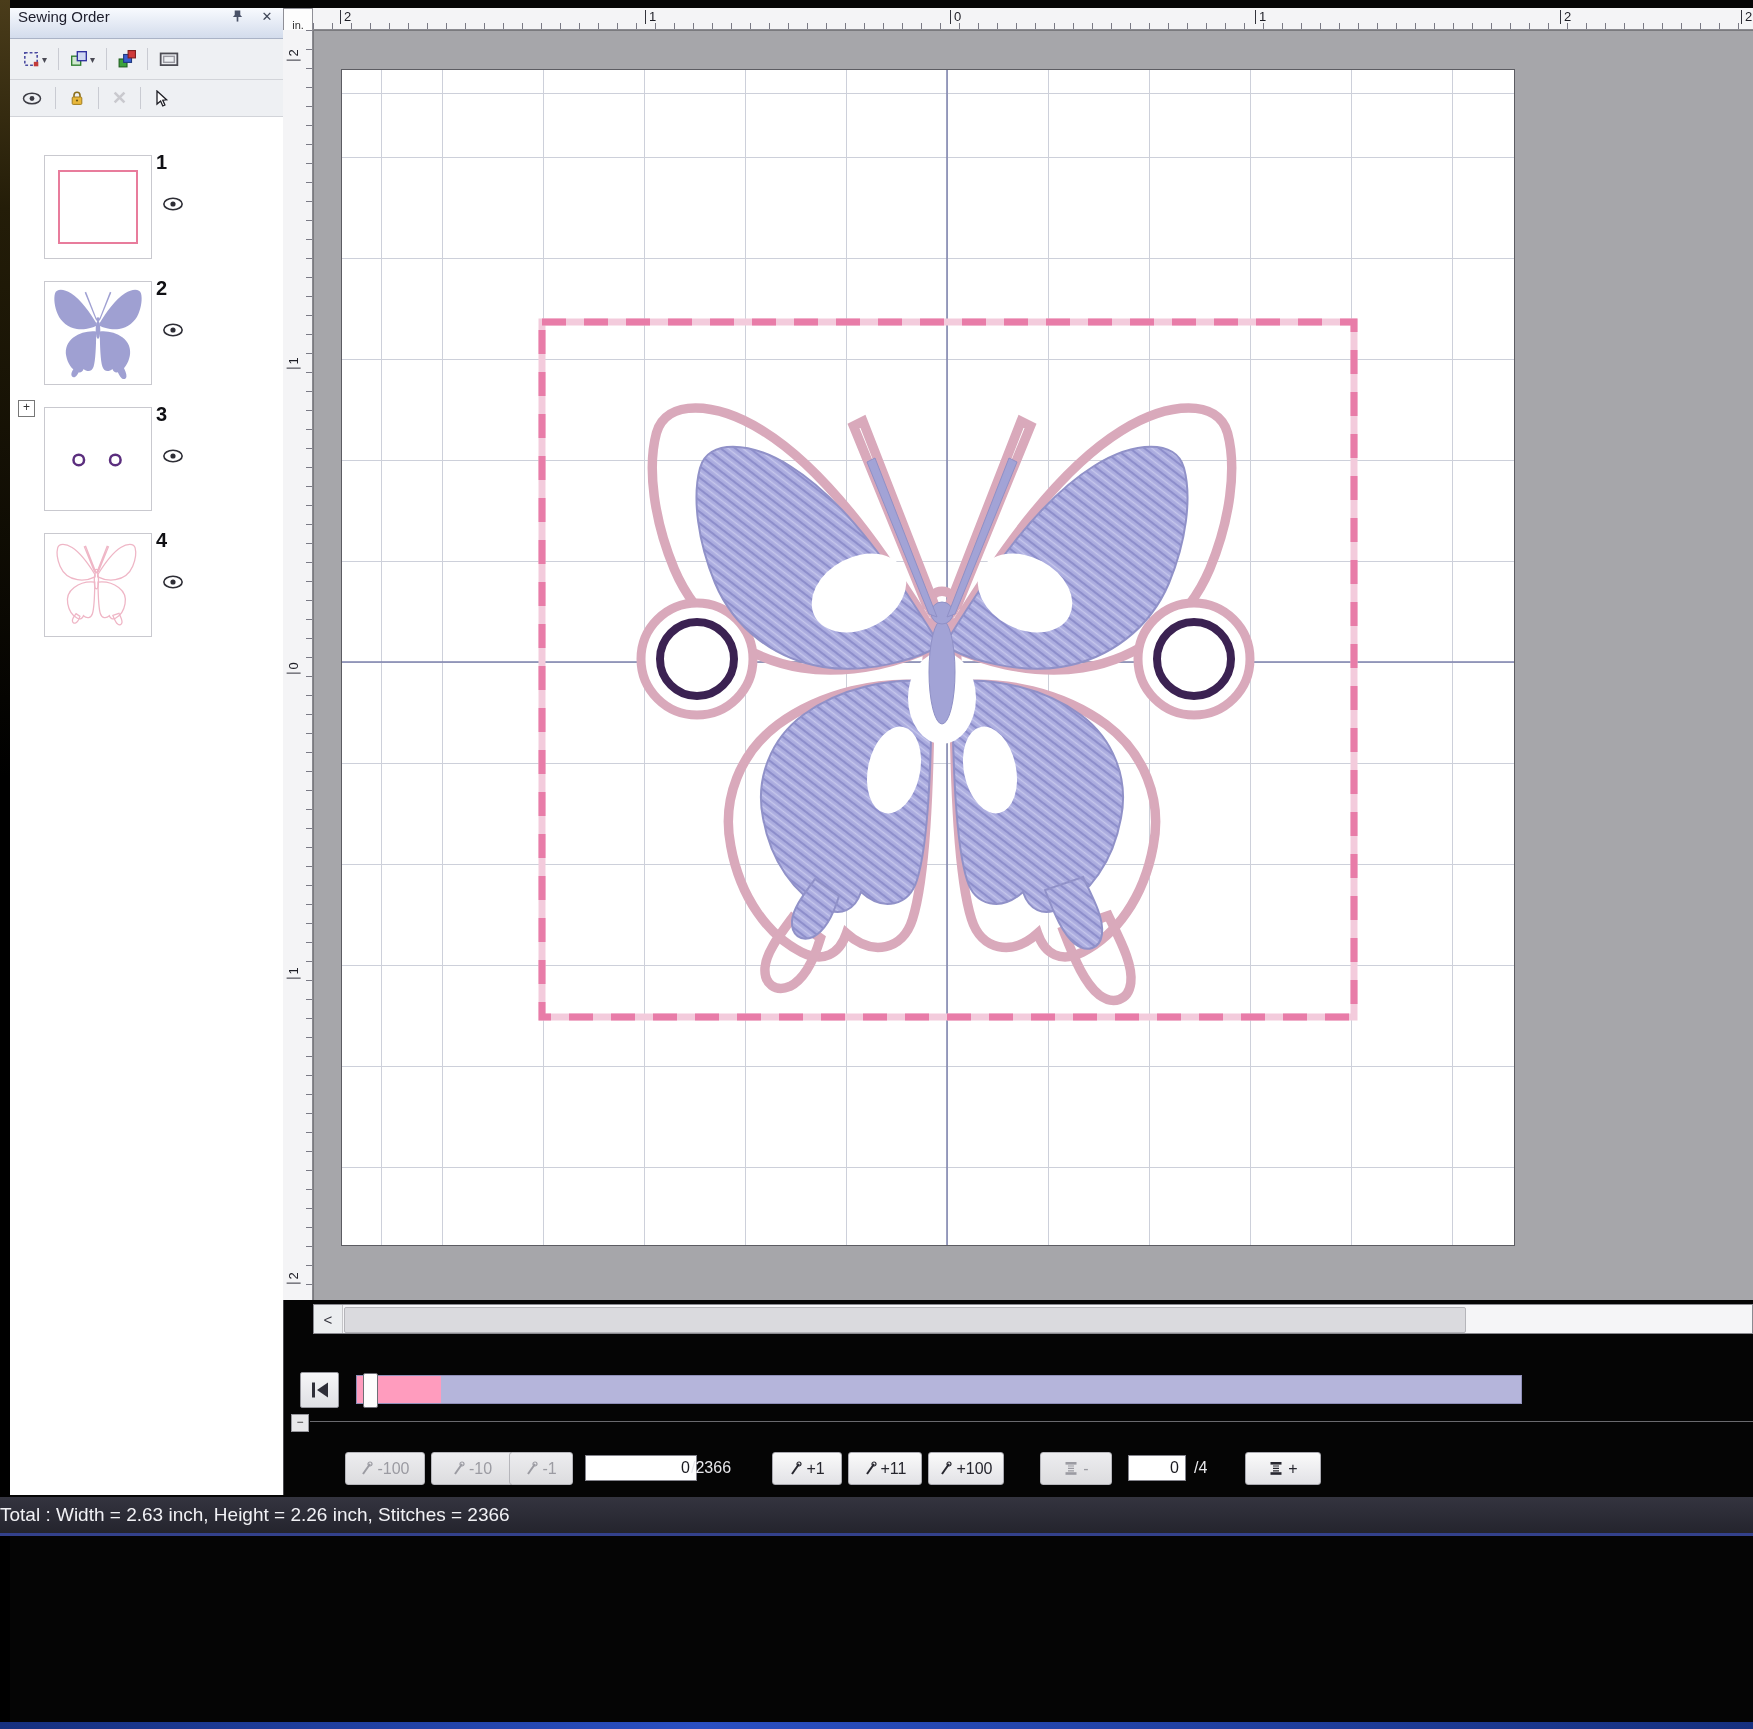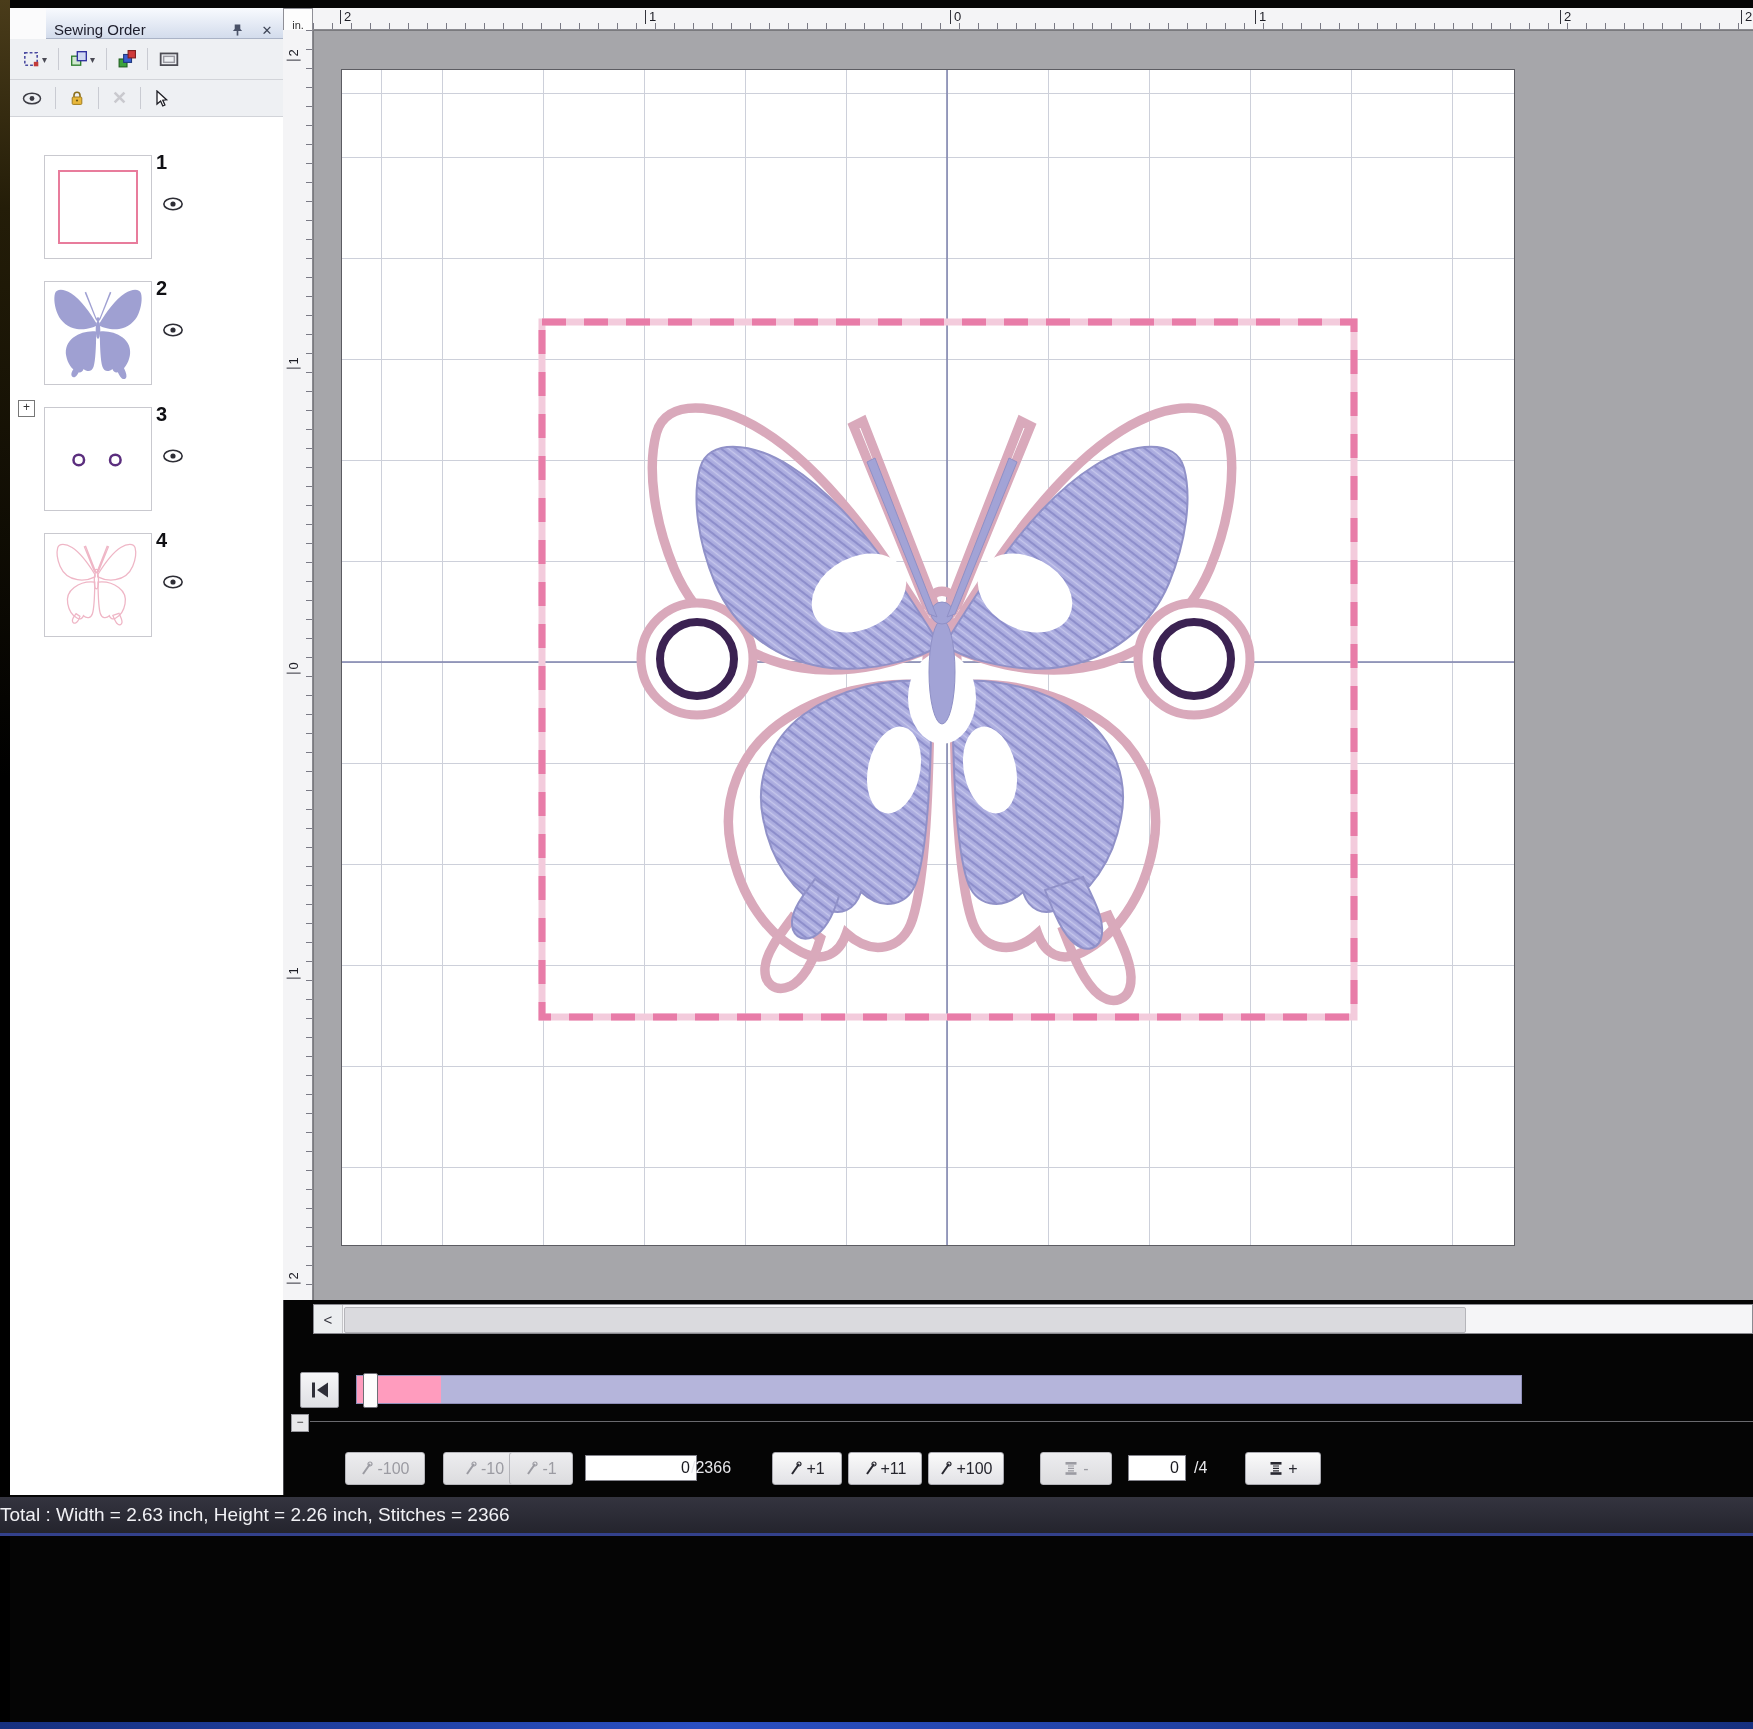--- a/index.html
+++ b/index.html
@@ -10,21 +10,21 @@
     -webkit-font-smoothing:antialiased;
   }
   
   #left-strip{position:absolute;left:0;top:0;width:10px;height:1729px;
     background:linear-gradient(#4a3c1a 0%,#241d08 12%,#000 45%);}
 
   
   #panel{position:absolute;left:10px;top:8px;width:273px;height:1487px;
     background:#fbfbfc;border-right:1px solid #4a4a4e;display:flex;flex-direction:column;}
   .panel-titlebar{height:30px;background:linear-gradient(#f8fafe,#d3dcec);
-    border-bottom:1px solid #aab3c6;display:flex;align-items:flex-end;padding:0 8px;gap:14px;margin-left:36px;}
+    border-bottom:1px solid #aab3c6;display:flex;align-items:flex-start;padding:0 8px;gap:14px;}
   .panel-title{flex:1;font-size:15px;color:#1d1d2b;}
   .titlebar-btn{width:16px;height:16px;display:flex;align-items:center;justify-content:center;
     color:#3f4657;font-size:13px;cursor:default;}
   .panel-toolbar{height:40px;background:#eef0f3;border-bottom:1px solid #d2d4d9;
     display:flex;align-items:center;padding:0 8px;gap:7px;}
   .panel-toolbar2{height:36px;background:#eef0f3;border-bottom:1px solid #d2d4d9;
     display:flex;align-items:center;padding:0 8px;gap:9px;}
   .tb-sep{width:1px;height:22px;background:#c9cbd2;}
   .tb-btn{display:flex;align-items:center;gap:2px;padding:3px;border:1px solid transparent;border-radius:2px;}
   .caret{font-size:10px;color:#4a4a55;}
@@ -359,21 +359,21 @@
 
 <div id="controls-row">
 
   <button class="ctl-btn disabled" style="left:62px;width:80px">
     <svg width="13" height="15" viewBox="0 0 13 15">
         <path d="M3 13 L10 3" stroke="currentColor" stroke-width="2" fill="none"></path>
         <circle cx="10" cy="3" r="2" fill="none" stroke="currentColor" stroke-width="1.2"></circle>
       </svg>
     <span>-100</span>
   </button>
-  <button class="ctl-btn disabled" style="left:160px;width:82px">
+  <button class="ctl-btn disabled" style="left:148px;width:82px">
     <svg width="13" height="15" viewBox="0 0 13 15">
         <path d="M3 13 L10 3" stroke="currentColor" stroke-width="2" fill="none"></path>
         <circle cx="10" cy="3" r="2" fill="none" stroke="currentColor" stroke-width="1.2"></circle>
       </svg>
     <span>-10</span>
   </button>
   <button class="ctl-btn disabled" style="left:226px;width:64px">
     <svg width="13" height="15" viewBox="0 0 13 15">
         <path d="M3 13 L10 3" stroke="currentColor" stroke-width="2" fill="none"></path>
         <circle cx="10" cy="3" r="2" fill="none" stroke="currentColor" stroke-width="1.2"></circle>

